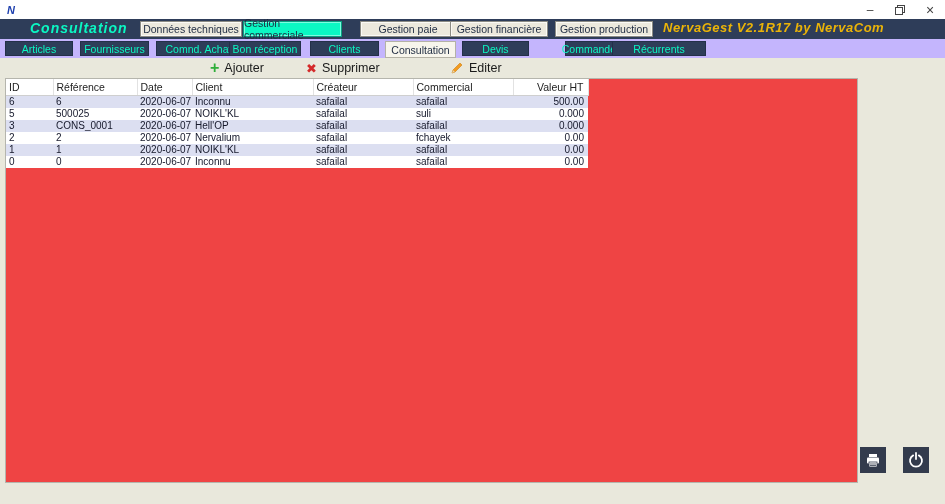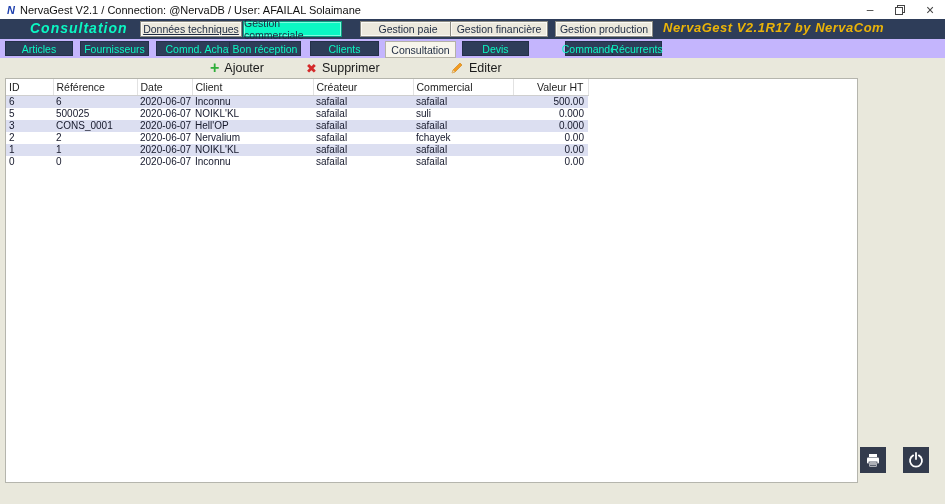--- a/index.html
+++ b/index.html
@@ -14,39 +14,39 @@
   .win-controls { margin-left:auto; display:flex; height:100%; }
   .win-btn { width:30px; height:19px; display:flex; align-items:center; justify-content:center; font-size:12px; color:#444; cursor:default; }
   .win-btn svg { display:block; }
 
   
   .navbar { position:absolute; left:0; top:19px; width:945px; height:20px; background:#2e3d59; }
   .page-title { position:absolute; left:30px; top:1px; font-size:14px; font-style:italic; font-weight:bold; letter-spacing:1px; color:#0bf7c3; }
   .brand { position:absolute; left:663px; top:1px; width:260px; font-size:13px; font-style:italic; font-weight:bold; letter-spacing:0.5px; color:#eab308; }
   .mod-btn { position:absolute; top:2px; height:16px; background:#ece9dd; border:1px solid #8b8b84; box-shadow:inset 0 0 0 1px #fbfaf6; font-size:10.5px; color:#1d2a40; display:flex; align-items:center; justify-content:center; }
   .mod-btn.active { background:#0bf7c3; box-shadow:inset 0 0 0 1px #7dfce0; border-color:#0a9f80; }
-  .m1{left:140px;width:102px;text-decoration:underline;} .m2{left:243px;width:99px;} .m3{left:360px;width:96px;} .m4{left:450px;width:98px;} .m5{left:555px;width:98px;}
+  .m1{left:140px;width:102px;} .m2{left:243px;width:99px;} .m3{left:360px;width:96px;} .m4{left:450px;width:98px;} .m5{left:555px;width:98px;}
 
   
   .tabbar { position:absolute; left:0; top:39px; width:945px; height:19px; background:#c4b5fd; }
   .tab { position:absolute; top:2px; height:15px; background:#2e3d59; border:1px solid #233049; color:#0bf7c3; font-size:10.5px; display:flex; align-items:center; justify-content:center; }
   .tab.active { background:#f7f5ec; color:#1d2a40; border-color:#b4b2a6; height:17px; }
   .t1{left:5px;width:68px;} .t2{left:80px;width:69px;} .t3{left:156px;width:85px;} .t4{left:229px;width:72px;}
-  .t5{left:310px;width:69px;} .t6{left:385px;width:71px;} .t7{left:462px;width:67px;} .t8{left:565px;width:53px;} .t9{left:612px;width:50px;}
+  .t5{left:310px;width:69px;} .t6{left:385px;width:71px;} .t7{left:462px;width:67px;} .t8{left:565px;width:53px;} .t9{left:612px;width:94px;}
 
   
   .toolbar { position:absolute; left:0; top:58px; width:945px; height:20px; }
   .tool { position:absolute; top:1px; height:18px; display:flex; align-items:center; gap:5px; font-size:12.5px; color:#1a1a1a; cursor:default; }
   .tool-add{left:210px;} .tool-del{left:306px;} .tool-edit{left:450px;}
   .glyph-add { color:#2fae3a; font-weight:bold; font-size:16px; line-height:14px; }
   .glyph-del { color:#d42a2a; font-weight:bold; font-size:13px; }
   .pencil { width:14px; height:14px; display:block; }
 
   
-  .panel { position:absolute; left:5px; top:78px; width:853px; height:405px; background:#ffffff; border:1px solid #b5b5ad; }
+  .panel { position:absolute; left:5px; top:78px; width:853px; height:405px; background:#ef4444; border:1px solid #b5b5ad; }
   table.grid { border-collapse:collapse; table-layout:fixed; width:582px; }
   .grid col.c0{width:47px;} .grid col.c1{width:84px;} .grid col.c2{width:55px;} .grid col.c3{width:121px;}
   .grid col.c4{width:100px;} .grid col.c5{width:100px;} .grid col.c6{width:75px;}
   .grid th { height:16px; font-size:10.5px; font-weight:normal; color:#222; text-align:left; padding:0 0 0 3px; border-right:1px solid #e2e2e2; border-bottom:1px solid #cfcfcf; background:#ffffff; white-space:nowrap; overflow:hidden; }
   .grid th.num { text-align:right; padding-right:4px; }
   .grid td { height:12px; font-size:10px; color:#15182b; padding:0 0 0 3px; white-space:nowrap; overflow:hidden; line-height:12px; }
   .grid td.num { text-align:right; padding-right:4px; }
   .grid tr.odd td { background:#dcdff1; }
   .grid tr.even td { background:#ffffff; }
 
@@ -55,21 +55,20 @@
   .btn-print{left:860px; top:447px;} .btn-power{left:903px; top:447px;}
   .icon-btn svg{display:block;}
 </style>
 </head>
 <body>
 
 <div class="app">
 
   <div class="titlebar">
     <span class="app-icon">N</span>
-    <span class="win-title">NervaGest V2.1 / Connection: @NervaDB / User: AFAILAL Solaimane</span>
     <div class="win-controls">
       <div class="win-btn">
         <span>–</span>
       </div>
       <div class="win-btn">
         <span>
           <svg width="10" height="10" viewBox="0 0 10 10">
               <rect x="2.5" y="0.5" width="7" height="7" fill="none" stroke="#444" stroke-width="1"></rect>
               <rect x="0.5" y="2.5" width="7" height="7" fill="#fff" stroke="#444" stroke-width="1"></rect>
             </svg>

